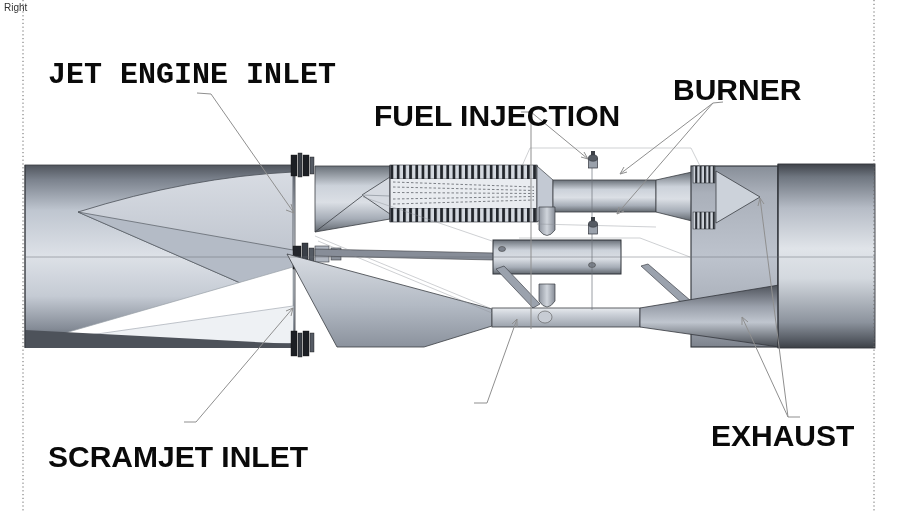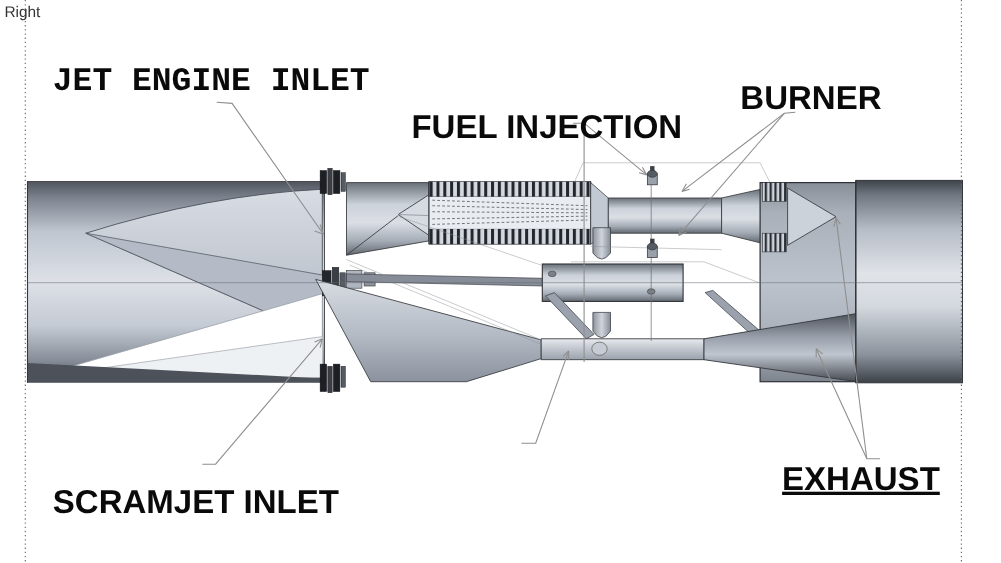--- a/index.html
+++ b/index.html
@@ -1,27 +1,27 @@
 <!DOCTYPE html>
 <html><head>
 <meta charset="utf-8">
 <style>
   html,body{margin:0;padding:0;background:#fff;}
   #viewport{position:relative;width:910px;height:512px;background:#ffffff;overflow:hidden;
             font-family:"Liberation Sans",sans-serif;}
   #drawing{position:absolute;left:0;top:0;}
-  .view-label{position:absolute;left:4px;top:2px;font-size:14px;color:#333;letter-spacing:0;}
+  .view-label{position:absolute;left:4px;top:2px;font-size:10px;color:#333;letter-spacing:0;}
   .callout{position:absolute;font-weight:900;font-size:30px;line-height:1;color:#0a0a0a;
            white-space:nowrap;letter-spacing:0px;}
   .co-jet{left:48px;top:60px;font-family:Liberation Mono, monospace;}
   .co-fuel{left:374px;top:79px;margin-top:22px;}
   .co-burner{left:673px;top:75px;}
   .co-scramjet{left:48px;top:442px;}
   .co-combustion{left:388px;top:416px;}
-  .co-exhaust{left:711px;top:421px;text-decoration:underline;}
+  .co-exhaust{left:711px;top:421px;}
 </style>
 </head>
 <body>
 
 <div id="viewport">
 
   <svg id="drawing" width="910" height="512" viewBox="0 0 910 512">
     <defs>
       <linearGradient id="gTube" x1="0" y1="165" x2="0" y2="347" gradientUnits="userSpaceOnUse">
         <stop offset="0" stop-color="#50555d"></stop>

